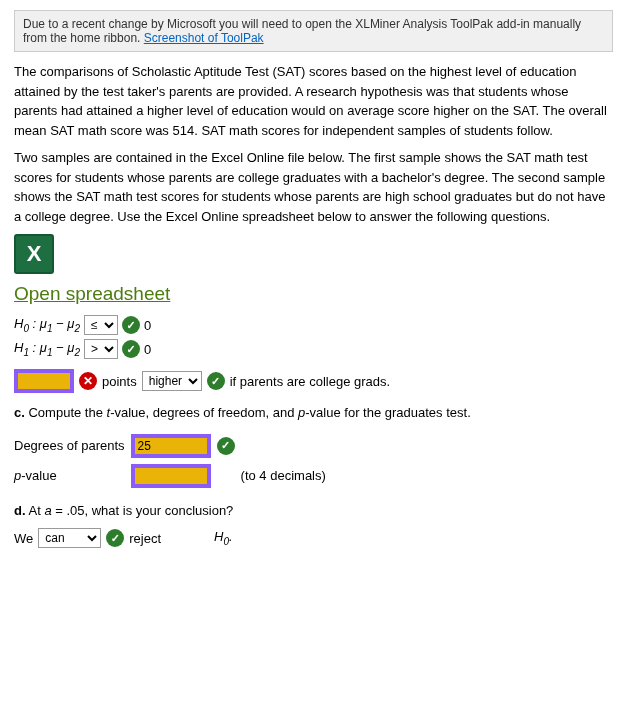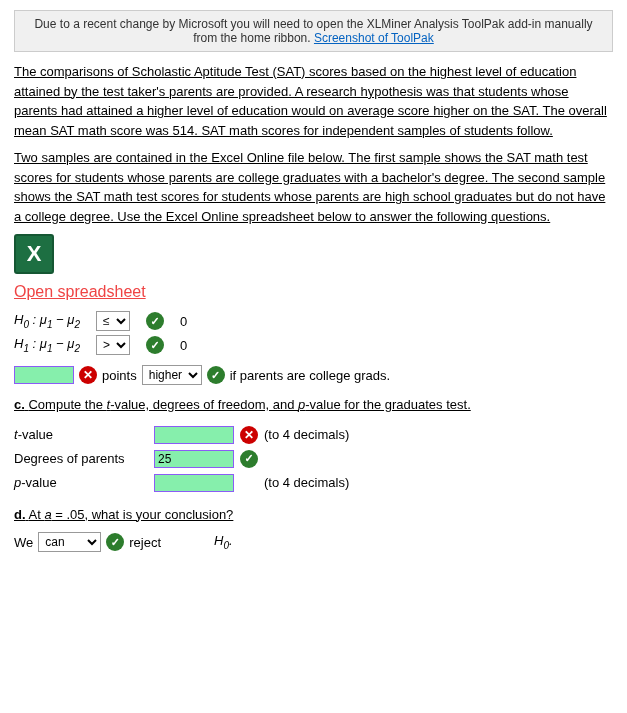--- a/index.html
+++ b/index.html
@@ -12,24 +12,23 @@
       width: 627px;
       min-height: 713px;
     }
     .notice-bar {
       background: #f0f0f0;
       border: 1px solid #ccc;
       padding: 6px 8px;
       margin-bottom: 10px;
       font-size: 12px;
       color: #333;
-      text-align: center;
     }
     .notice-bar a { color: #0563c1; text-decoration: underline; }
-    p { margin-bottom: 8px; line-height: 1.5; text-decoration: underline; }
+    p { margin-bottom: 8px; line-height: 1.5; }
     a { color: #0563c1; text-decoration: underline; cursor: pointer; }
     .excel-icon {
       display: inline-block;
       width: 40px;
       height: 40px;
       background: #1d6f42;
       border: 2px solid #155733;
       border-radius: 3px;
       position: relative;
       margin-bottom: 4px;
@@ -43,41 +42,41 @@
       left: 50%;
       top: 50%;
       transform: translate(-50%, -50%);
       font-family: Arial, sans-serif;
     }
     .excel-icon-wrapper {
       margin: 8px 0 2px 0;
     }
     .open-spreadsheet {
       display: block;
-      color: #ef4444;
+      color: #4d7c0f;
       text-decoration: underline;
       margin-bottom: 10px;
-      font-size: 16px;
+      font-size: 19px;
     }
     .section { margin-bottom: 10px; }
     .question-label { font-weight: bold; }
     .mu-line { margin-bottom: 4px; line-height: 1.6; }
-    .hypothesis-line { display: flex; align-items: center; gap: 16px; margin-bottom: 4px; }
+    .hypothesis-line { display: flex; align-items: center; gap: 4px; margin-bottom: 4px; }
     select {
       font-size: 12px;
       padding: 1px 2px;
       border: 1px solid #999;
       background: #fff;
       cursor: pointer;
     }
     input[type="text"] {
-      border: 1px solid #8b5cf6;
+      border: 4px solid #8b5cf6;
       font-size: 12px;
       padding: 1px 3px;
-      background: #86efac;
+      background: #eab308;
     }
     .check-icon {
       display: inline-flex;
       align-items: center;
       justify-content: center;
       width: 18px;
       height: 18px;
       border-radius: 50%;
       background: #2d7d2d;
       color: #fff;
@@ -177,34 +176,20 @@
 </div>
 
 <div class="section">
   <p>
     <span class="question-label">c.</span>
     <span> Compute the </span><span style="font-style:italic;">t</span><span>-value, degrees of freedom, and </span><span style="font-style:italic;">p</span><span>-value for the graduates test.</span>
   </p>
 
   <table class="answer-table">
     <tbody>
-        <tr>
-      <td style="width:140px;">
-        <span style="font-style:italic;">t</span><span>-value</span>
-      </td>
-      <td>
-        <input type="text" class="wide-input" value="" style="">
-      </td>
-      <td>
-        <span class="error-icon">✕</span>
-      </td>
-      <td>
-        <span>(to 4 decimals)</span>
-      </td>
-    </tr>
     <tr>
       <td>Degrees of parents</td>
       <td>
         <input type="text" class="wide-input" value="25" style="">
       </td>
       <td>
         <span class="check-icon">✓</span>
       </td>
       <td></td>
     </tr>

